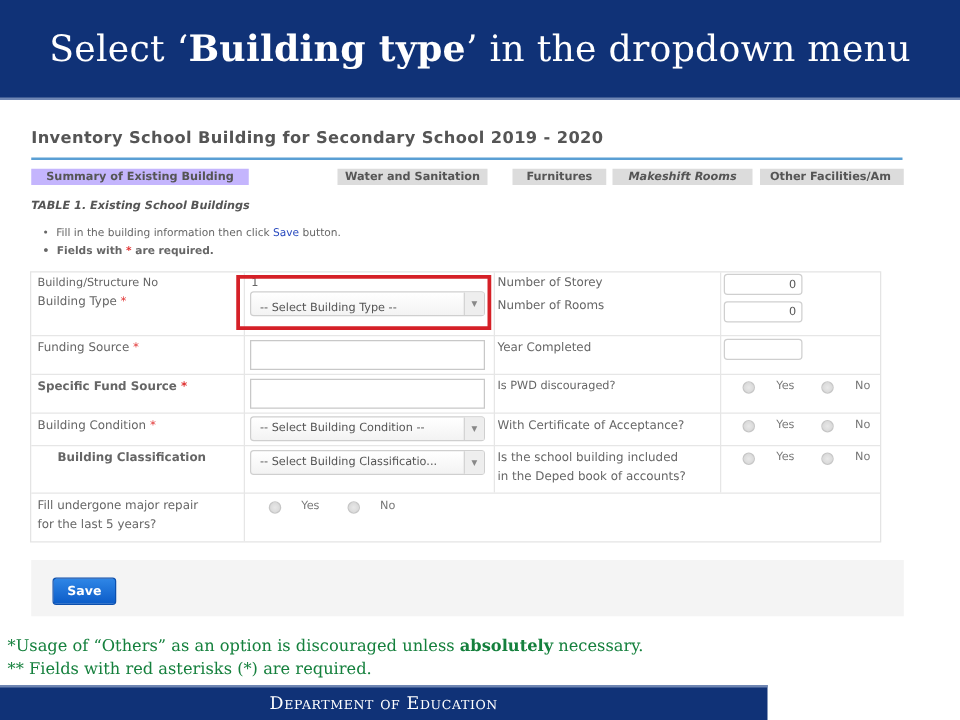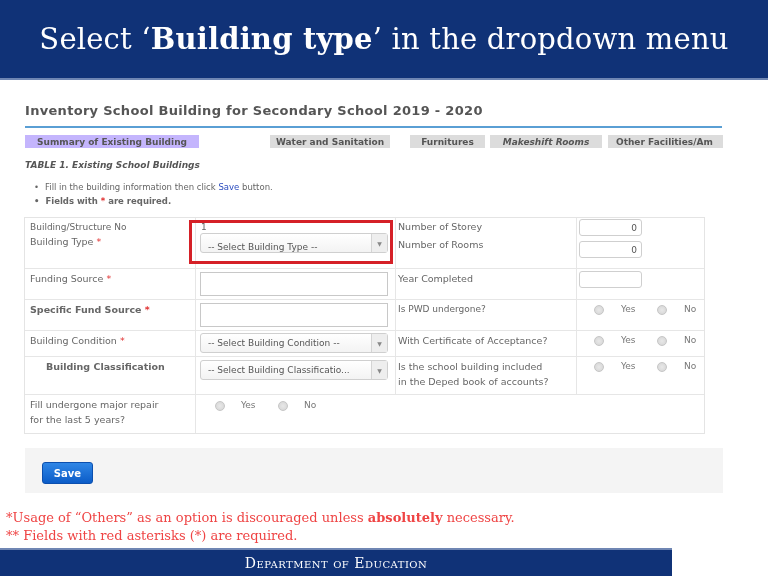--- a/index.html
+++ b/index.html
@@ -43,24 +43,24 @@
 
   .radio { position: absolute; width: 10px; height: 10px; border-radius: 50%; border: 1px solid #c6c6c6; background: radial-gradient(#e8e8e8, #d4d4d4); }
   .radio-lbl { position: absolute; font-size: 9px; color: #777; }
 
   .highlight { position: absolute; left: 189px; top: 220px; width: 204px; height: 44px; border: 3px solid #d52027; }
 
   .save-panel { position: absolute; left: 25px; top: 448px; width: 698px; height: 45px; background: #f4f4f4; }
   .save-btn { position: absolute; left: 42px; top: 462px; width: 51px; height: 22px; border-radius: 3px; border: 1px solid #0b4fae;
     background: linear-gradient(#2f86e6, #0b5cc8); color: #fff; font-size: 10px; font-weight: bold; display: flex; align-items: center; justify-content: center; }
 
-  .note { position: absolute; left: 6px; font-family: "DejaVu Serif", serif; font-size: 13px; color: #ef4444; white-space: nowrap; }
+  .note { position: absolute; left: 6px; font-family: "DejaVu Serif", serif; font-size: 13px; color: #15803d; white-space: nowrap; }
   .note b { font-weight: bold; }
 
-  .footer { position: absolute; left: 0; top: 548px; width: 672px; height: 28px; background: #103277; border-top: 2px solid #6f86b3;
+  .footer { position: absolute; left: 0; top: 548px; width: 614px; height: 28px; background: #103277; border-top: 2px solid #6f86b3;
     display: flex; align-items: center; justify-content: center; }
   .footer span { font-family: "DejaVu Serif", serif; font-size: 14px; color: #fff; font-variant: small-caps; letter-spacing: 0.5px; }
 </style>
 </head>
 <body>
 
 <div class="top-banner">
   <div class="title"><span>Select ‘</span><b>Building type</b><span>’ in the dropdown menu</span></div>
 </div>
 
@@ -117,21 +117,21 @@
   <span class="arrow-box">▼</span>
 </div>
 <div class="radio" style="left:215px; top:401px;"></div>
 <div class="radio-lbl" style="left:241px; top:400px;">Yes</div>
 <div class="radio" style="left:278px; top:401px;"></div>
 <div class="radio-lbl" style="left:304px; top:400px;">No</div>
 
 <div class="lbl" style="left:398px; top:219px;">Number of Storey</div>
 <div class="lbl" style="left:398px; top:237px;">Number of Rooms</div>
 <div class="lbl" style="left:398px; top:271px;">Year Completed</div>
-<div class="lbl small" style="left:398px; top:302px;">Is PWD undergone?</div>
+<div class="lbl small" style="left:398px; top:302px;">Is PWD discouraged?</div>
 <div class="lbl" style="left:398px; top:333px;">With Certificate of Acceptance?</div>
 <div class="lbl" style="left:398px; top:359px;">Is the school building included</div>
 <div class="lbl" style="left:398px; top:374px;">in the Deped book of accounts?</div>
 
 <div class="num-input" style="left:579px; top:219px; width:63px;">0</div>
 <div class="num-input" style="left:579px; top:241px; width:63px;">0</div>
 <div class="num-input" style="left:579px; top:271px; width:63px;"></div>
 
 <div class="radio" style="left:594px; top:305px;"></div>
 <div class="radio-lbl" style="left:621px; top:304px;">Yes</div>

